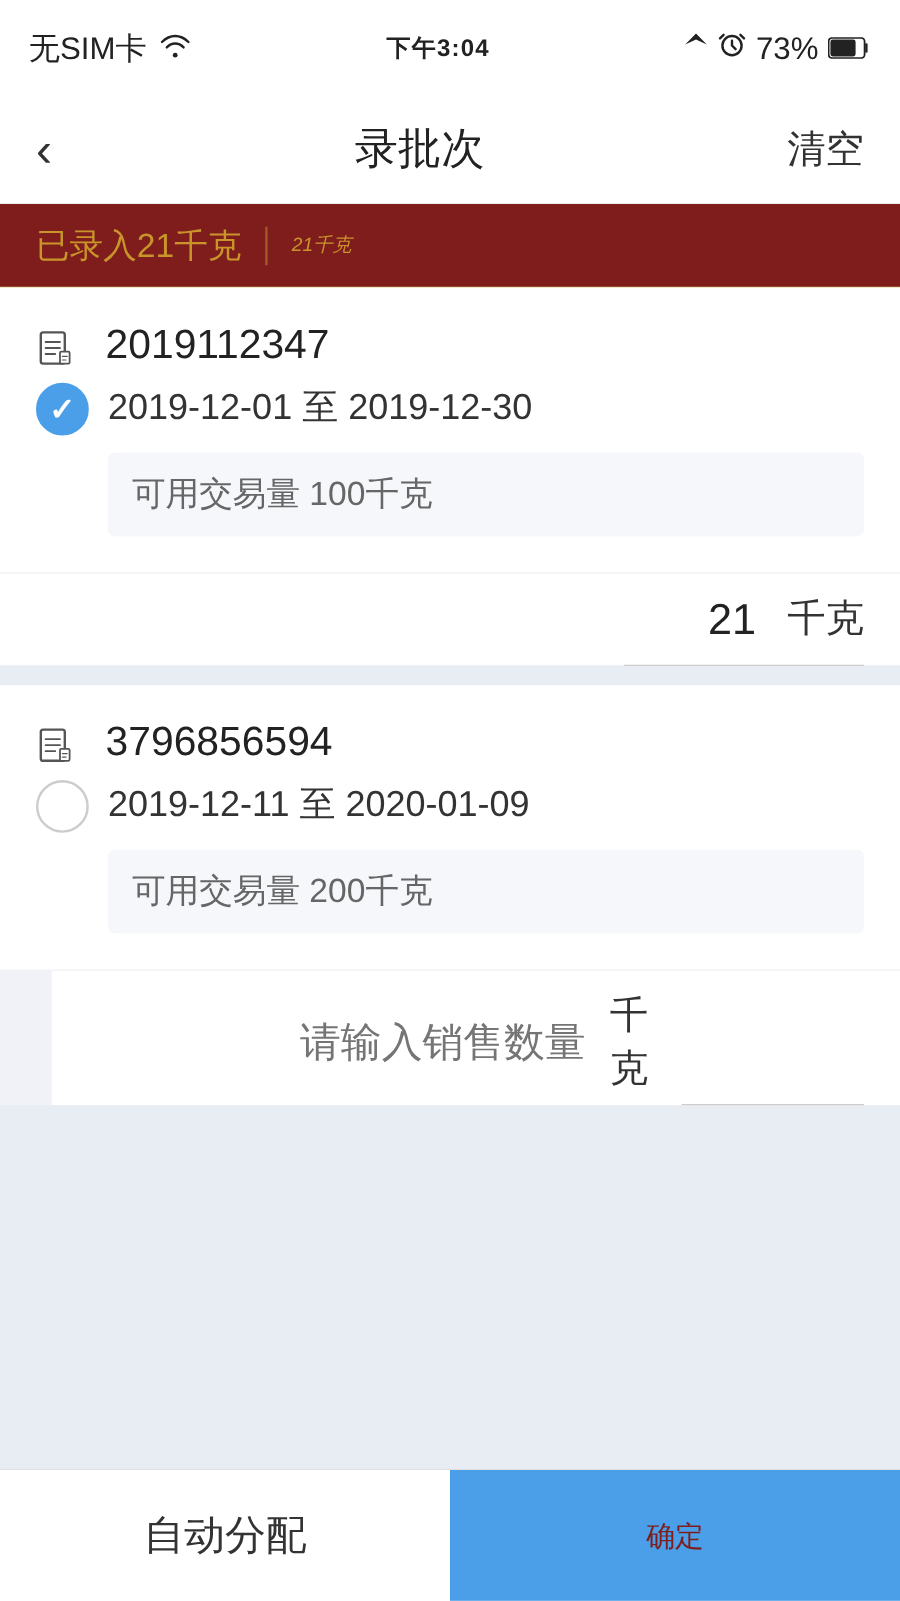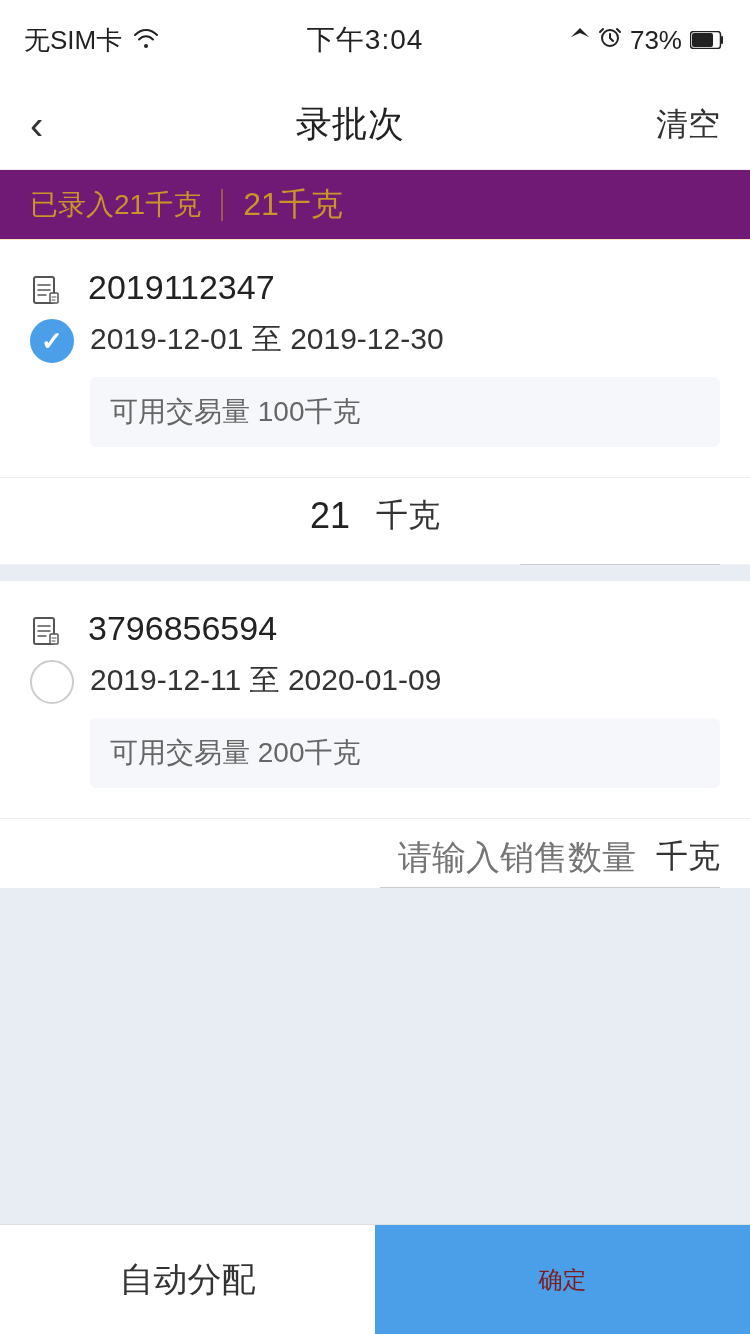--- a/index.html
+++ b/index.html
@@ -25,22 +25,22 @@
       padding: 0 24px;
       font-size: 26px;
       color: #222;
     }
     .status-left {
       display: flex;
       align-items: center;
       gap: 10px;
     }
     .status-center {
-      font-size: 28px;
-      font-weight: 400;
+      font-size: 20px;
+      font-weight: 700;
       letter-spacing: 1px;
     }
     .status-right {
       display: flex;
       align-items: center;
       gap: 8px;
       font-size: 26px;
     }
 
     
@@ -66,42 +66,43 @@
       color: #222;
     }
     .nav-clear {
       font-size: 32px;
       color: #333;
       cursor: pointer;
     }
 
     
     .info-bar {
-      background: #701a75;
+      background: #7f1d1d;
       width: 750px;
       height: 70px;
       display: flex;
       align-items: center;
       padding: 0 30px;
       gap: 20px;
       border-bottom: 1px solid #f0e8c0;
     }
     .info-label {
       font-size: 28px;
       color: #c9942a;
     }
     .info-divider {
       width: 2px;
       height: 32px;
       background: #c9942a;
       opacity: 0.5;
     }
     .info-value {
-      font-size: 32px;
+      font-size: 16px;
       color: #c9942a;
+      font-style: italic;
     }
 
     
     .batch-item {
       background: #fff;
       width: 750px;
       padding: 28px 30px 20px 30px;
       margin-bottom: 0;
     }
     .batch-header {
@@ -153,22 +154,22 @@
       font-size: 28px;
       color: #666;
       margin-left: 60px;
       margin-bottom: 10px;
     }
 
     
     .qty-row {
       display: flex;
       align-items: center;
-      justify-content: center;
-      padding: 16px 30px 26px 30px;
+      justify-content: flex-end;
+      padding: 16px 30px 16px 30px;
       background: #fff;
       border-top: 1px solid #f0f0f0;
     }
     .qty-value {
       font-size: 36px;
       color: #222;
       margin-right: 10px;
     }
     .qty-unit {
       font-size: 32px;
@@ -345,21 +346,21 @@
       </span>
       <span class="batch-id">3796856594</span>
     </div>
     <div class="batch-date-row">
       <div class="radio-circle"></div>
       <span class="batch-date">2019-12-11 至 2020-01-09</span>
     </div>
     <div class="avail-box">可用交易量 200千克</div>
   </div>
 
-  <div class="qty-row" style="align-items:flex-end; flex-direction:column; padding-bottom:0;">
+  <div class="qty-row" style="align-items:flex-end; flex-direction:row; padding-bottom:0;margin-left:43px;">
     <div class="qty-input-wrapper" style="width:100%; justify-content:flex-end; align-items:center; padding-bottom: 8px;">
       <input type="text" class="qty-input" style="color: rgb(187, 187, 187);" placeholder="请输入销售数量">
       <span class="qty-unit" style="margin-left:10px;">千克</span>
     </div>
     <div style="width: 340px; height: 1px; background: #ccc; align-self: flex-end; margin-right: 0;"></div>
   </div>
 
   <div style="background:#e8ecf3; width:750px; height:480px;"></div>
 
 </div>

